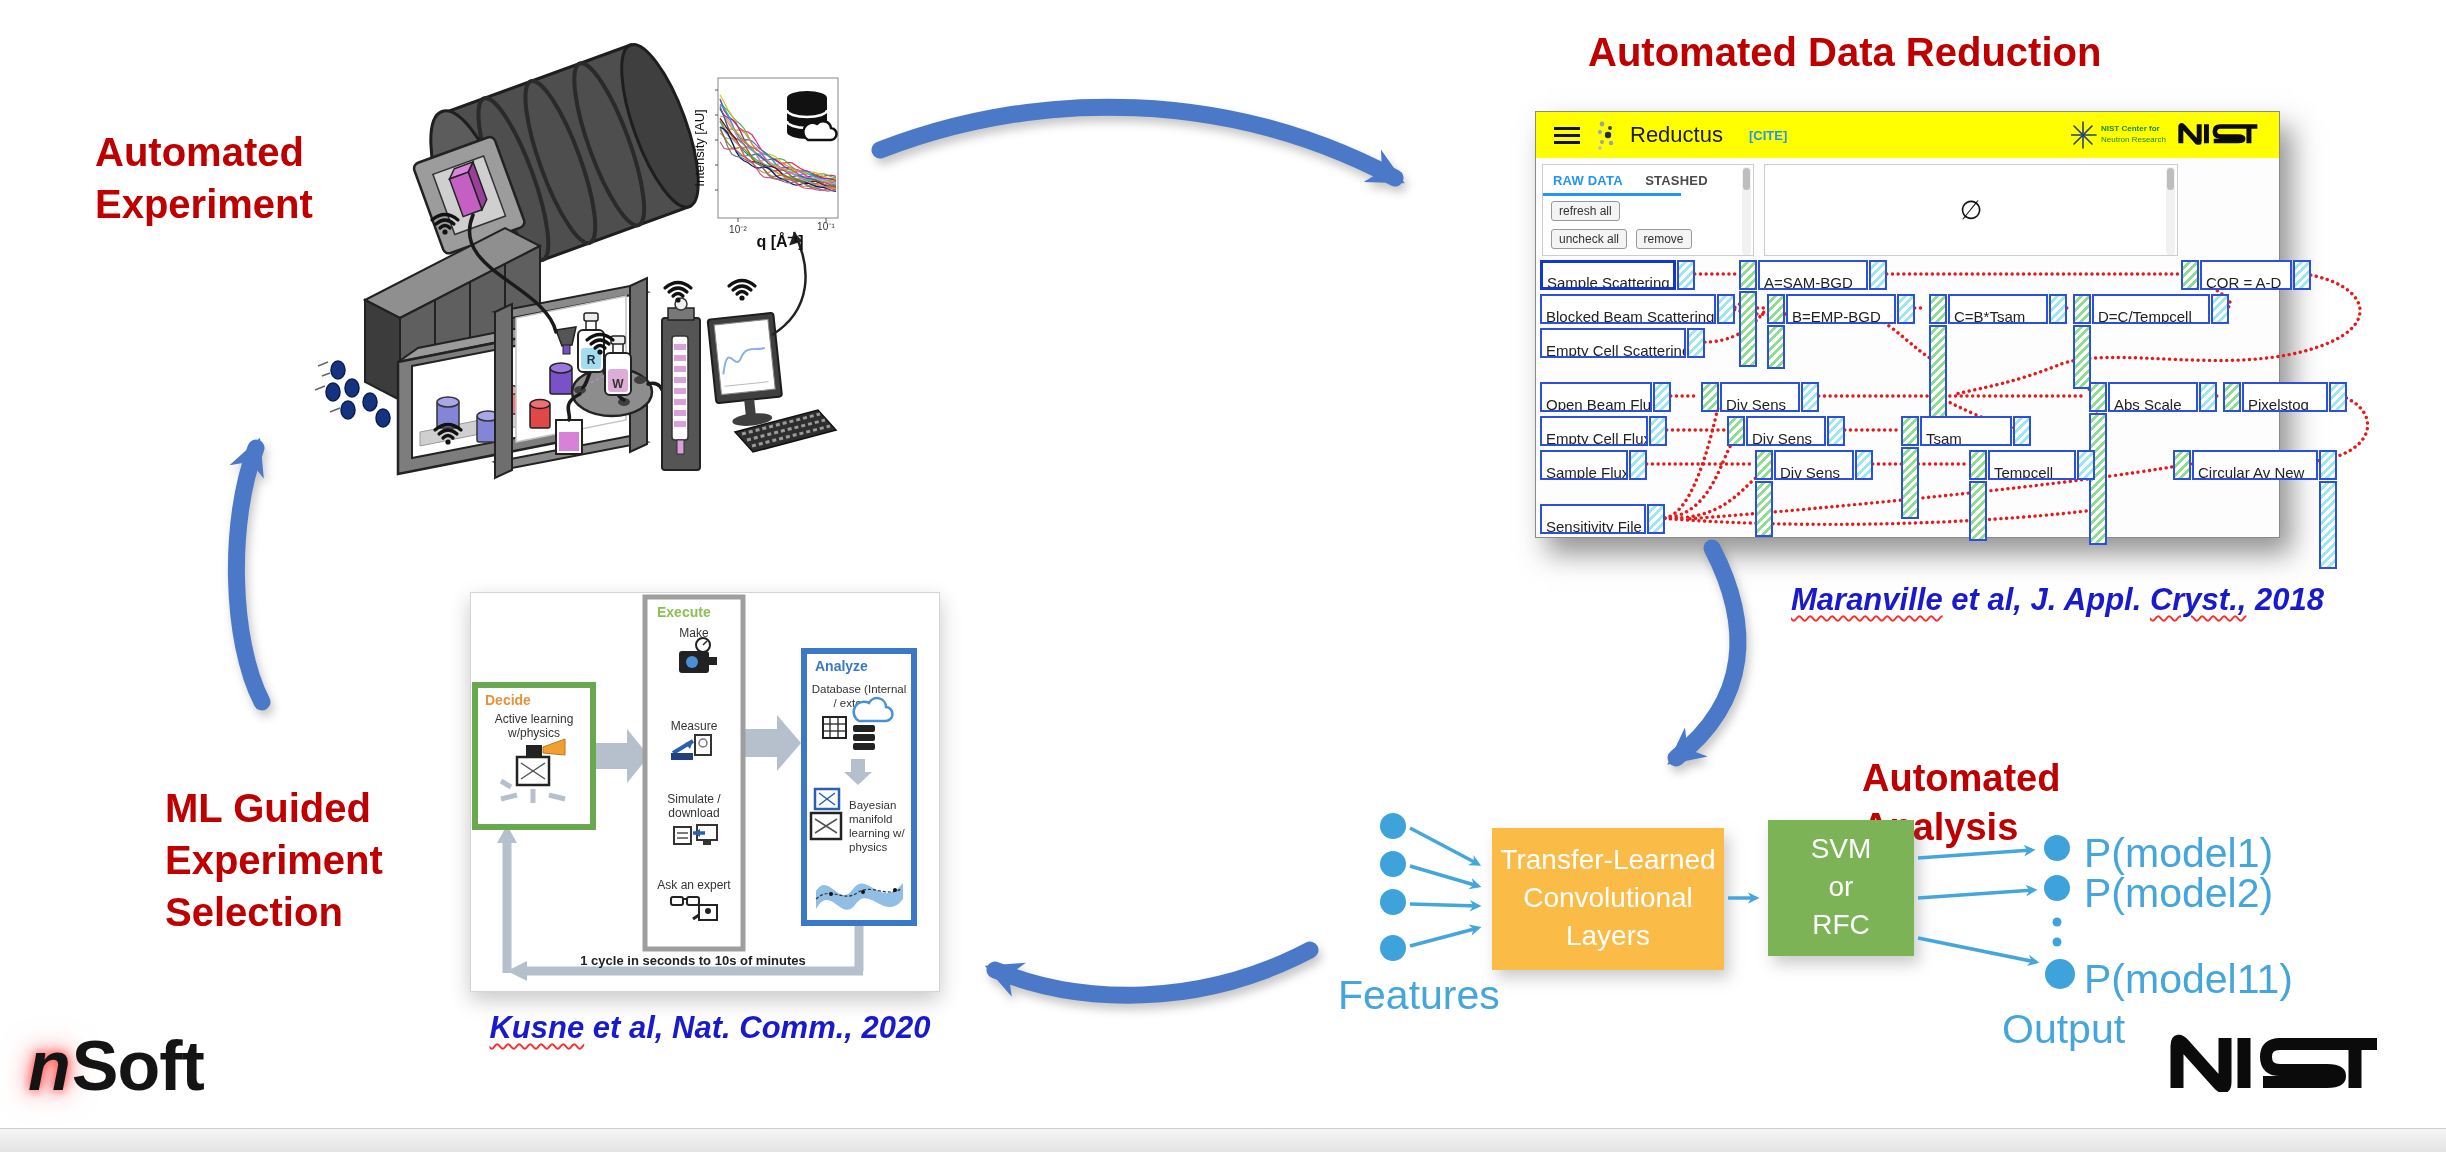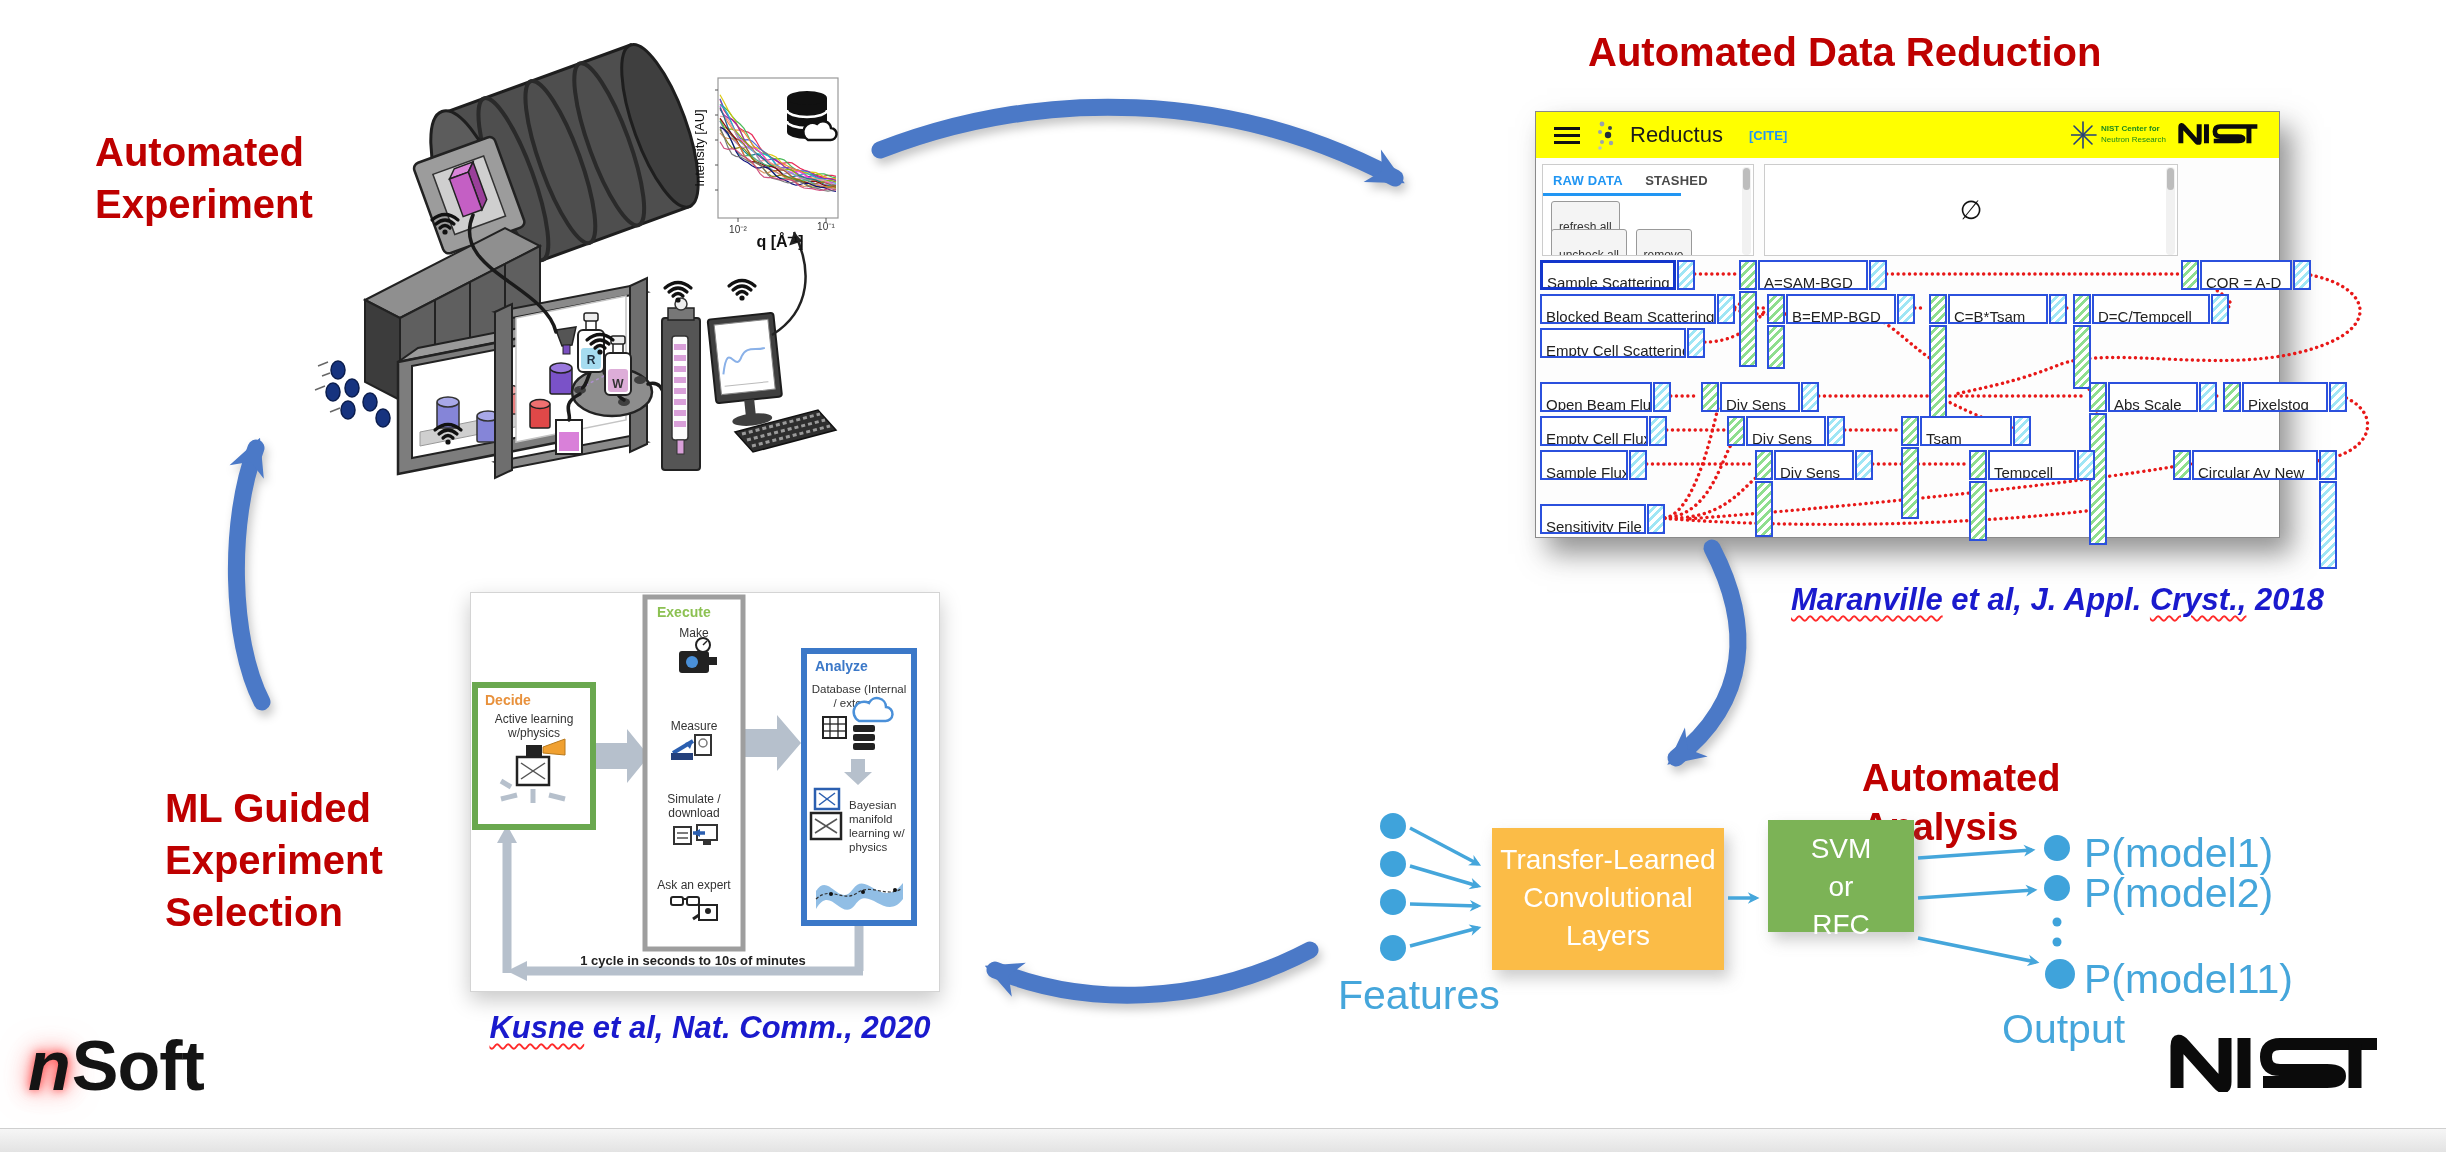--- a/index.html
+++ b/index.html
@@ -32,39 +32,39 @@
   #red-nist { position:absolute; right:14px; top:8px; }
 
   .red-panel { position:absolute; top:52px; height:92px; background:#fff; border:1px solid #ccc; overflow:hidden; }
   #panel-left { left:6px; width:212px; }
   #panel-mid { left:228px; width:414px; }
   #panel-right { left:650px; width:192px; }
   .tab { display:inline-block; font-size:13px; font-weight:bold; letter-spacing:.2px; padding:8px 8px 4px 10px; cursor:pointer; }
   .tab.active { color:#2196f3; }
   .tab.idle { color:#4a4a4a; }
   .tab-underline { position:absolute; left:0; top:28px; width:138px; height:3px; background:#2196f3; }
-  .rbtn { display:inline-block; font-size:12px; color:#333; background:#f4f4f4; border:1px solid #999; border-radius:3px; padding:18px 7px; margin:2px 2px; cursor:pointer; }
+  .rbtn { display:inline-block; font-size:12px; color:#333; background:#f4f4f4; border:1px solid #999; border-radius:3px; padding:2px 7px; margin:2px 2px; cursor:pointer; }
   .btnrow { position:absolute; left:6px; }
   #empty-plot { position:absolute; left:0; top:0; width:100%; height:100%; display:flex; align-items:center; justify-content:center; font-size:26px; color:#111; }
   #right-title { font-size:19px; font-weight:bold; color:#111; margin:8px 0 2px 10px; }
   .scrollbar { position:absolute; top:2px; right:2px; width:9px; height:88px; background:#f1f1f1; border-radius:4px; cursor:pointer; }
   .scrollbar .thumb { position:absolute; top:1px; left:1px; width:7px; height:22px; background:#bdbdbd; border-radius:4px; }
 
   
   #rwires { position:absolute; left:0; top:0; width:855px; height:427px; }
   .rnode { position:absolute; height:30px; background:#fff; border:2px solid #2b50dd; font-size:15px; line-height:25px; padding:8px 4px; white-space:nowrap; overflow:hidden; cursor:pointer; z-index:3; }
   .rnode.sel { border:3px solid #1336cc; line-height:23px; }
   .conn { position:absolute; width:18px; height:30px; border:2px solid #2b50dd; z-index:2; cursor:pointer; }
   .conn.g { background:repeating-linear-gradient(135deg,#ffffff 0 3px,#8fde8f 3px 6px); }
   .conn.c { background:repeating-linear-gradient(135deg,#ffffff 0 3px,#9fe6f5 3px 6px); }
 
   
   .ana-box { position:absolute; color:#fff; text-align:center; font-size:28px; line-height:38px; box-shadow:5px 8px 14px rgba(110,110,110,.35); }
   #ana-box1 { left:1492px; top:828px; width:232px; height:142px; background:#fbbc47; padding-top:13px; }
-  #ana-box2 { left:1768px; top:820px; width:146px; height:112px; background:#7cb356; padding-top:10px; }
+  #ana-box2 { left:1768px; top:820px; width:146px; height:136px; background:#7cb356; padding-top:10px; }
   .ana-label { position:absolute; color:#45a6db; font-size:41px; white-space:nowrap; }
 
   
   #kusne { position:absolute; left:470px; top:592px; width:470px; height:400px; background:#fff; border:1px solid #d4d4d4; box-shadow:0 8px 20px rgba(0,0,0,.22); }
 
   
   #nsoft { position:absolute; left:28px; top:1026px; font-size:70px; color:#141414; letter-spacing:-1px; }
   #nsoft .n { font-style:italic; font-weight:bold; padding-right:2px;
     text-shadow:0 0 10px rgba(255,70,70,.95), 0 0 20px rgba(255,95,95,.85), 0 0 32px rgba(255,120,120,.6); }
   #nsoft .rest { font-weight:bold; }

